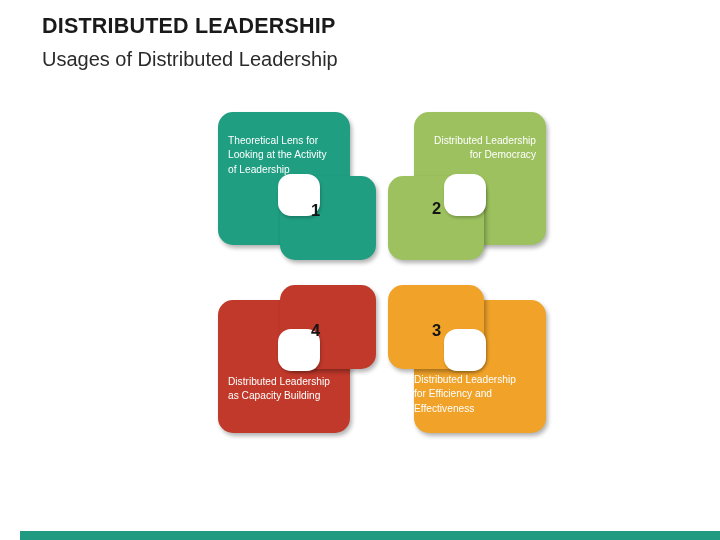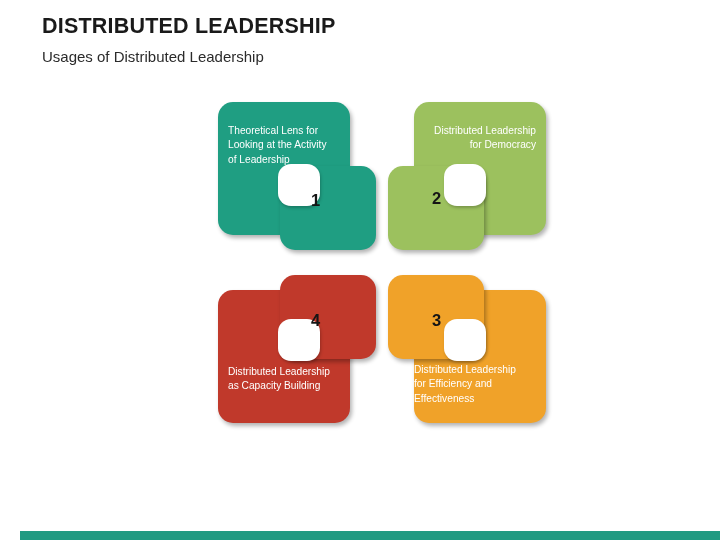--- a/index.html
+++ b/index.html
@@ -31,41 +31,41 @@
     font-size: 21.5px;
     font-weight: bold;
     letter-spacing: 0.2px;
     color: #1a1a1a;
     white-space: nowrap;
   }
   #subtitle {
     position: absolute;
     left: 22px;
     top: 48px;
-    font-size: 15px;
+    font-size: 20px;
     font-weight: normal;
     color: #2b2b2b;
     white-space: nowrap;
   }
 
   
   #bottom-bar {
     position: absolute;
     left: 0;
     top: 531px;
     width: 720px;
     height: 9px;
     background: #219a82;
   }
 
   
   #diagram {
     position: absolute;
     left: 196px;
-    top: 100px;
+    top: 110px;
     width: 332px;
     height: 325px;
   }
 
   .card {
     position: absolute;
     width: 160px;
     height: 150px;
   }
 

